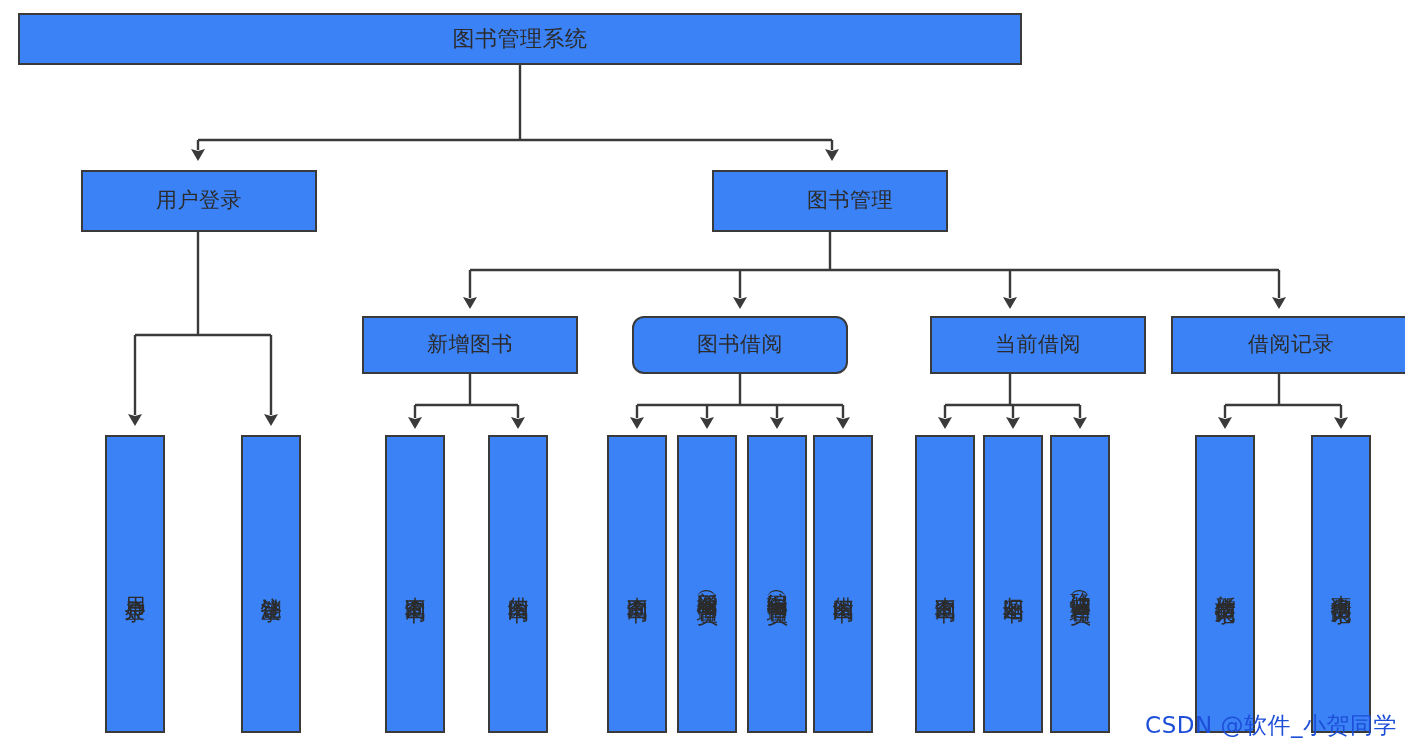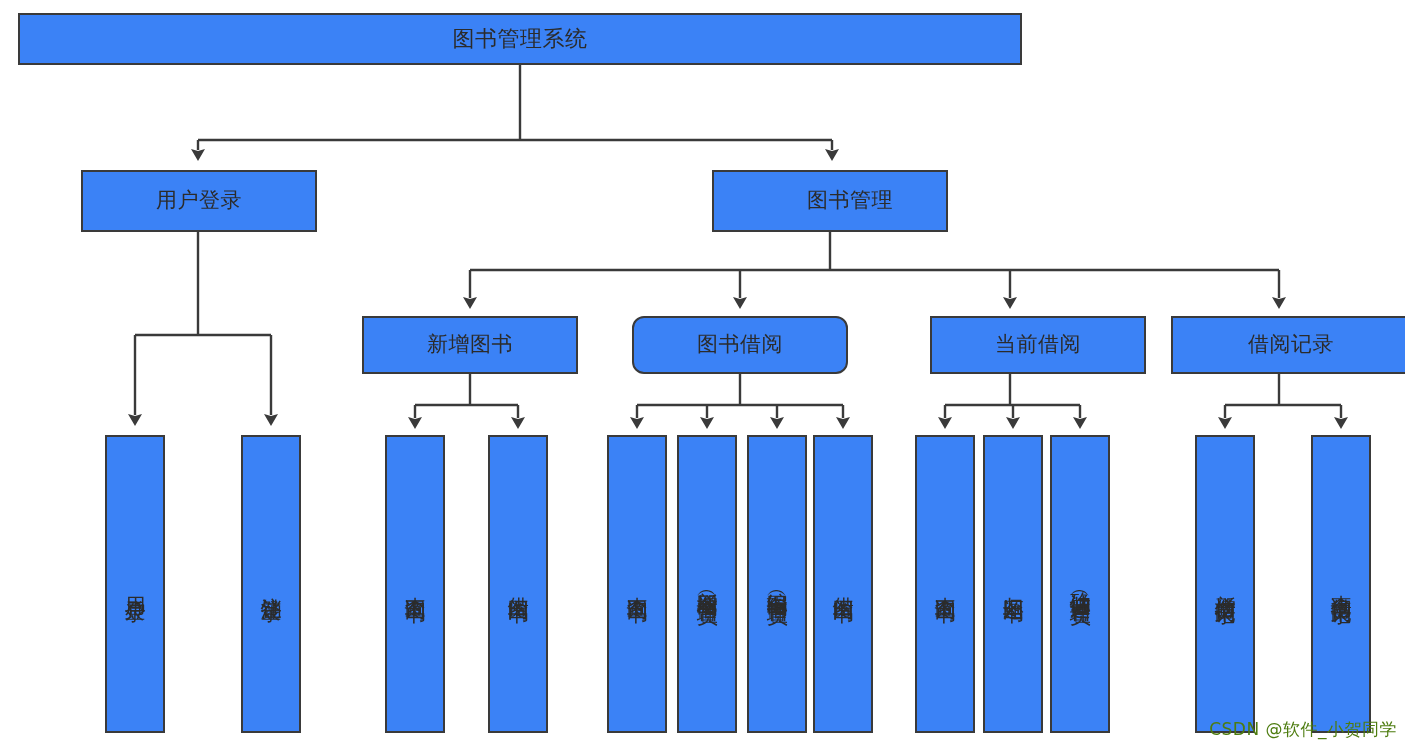--- a/index.html
+++ b/index.html
@@ -29,22 +29,22 @@
   }
   .node.v span{ writing-mode:vertical-rl; text-orientation:upright; }
   #root{ font-size:22px; }
   svg#links{ position:absolute; left:0; top:0; width:1405px; height:747px; pointer-events:none; }
   .ln{ stroke:#3a3a3a; stroke-width:2.4; fill:none; }
   .arrowhead{ fill:#3a3a3a; }
   #watermark{
     position:absolute;
     right:8px;
     bottom:6px;
-    font-size:17px;
-    color:#4d7c0f;
+    font-size:23px;
+    color:#1d4ed8;
     letter-spacing:0.5px;
     white-space:nowrap;
     text-align:center;
   }
 </style>
 </head>
 <body>
 
 <div id="canvas">
 

